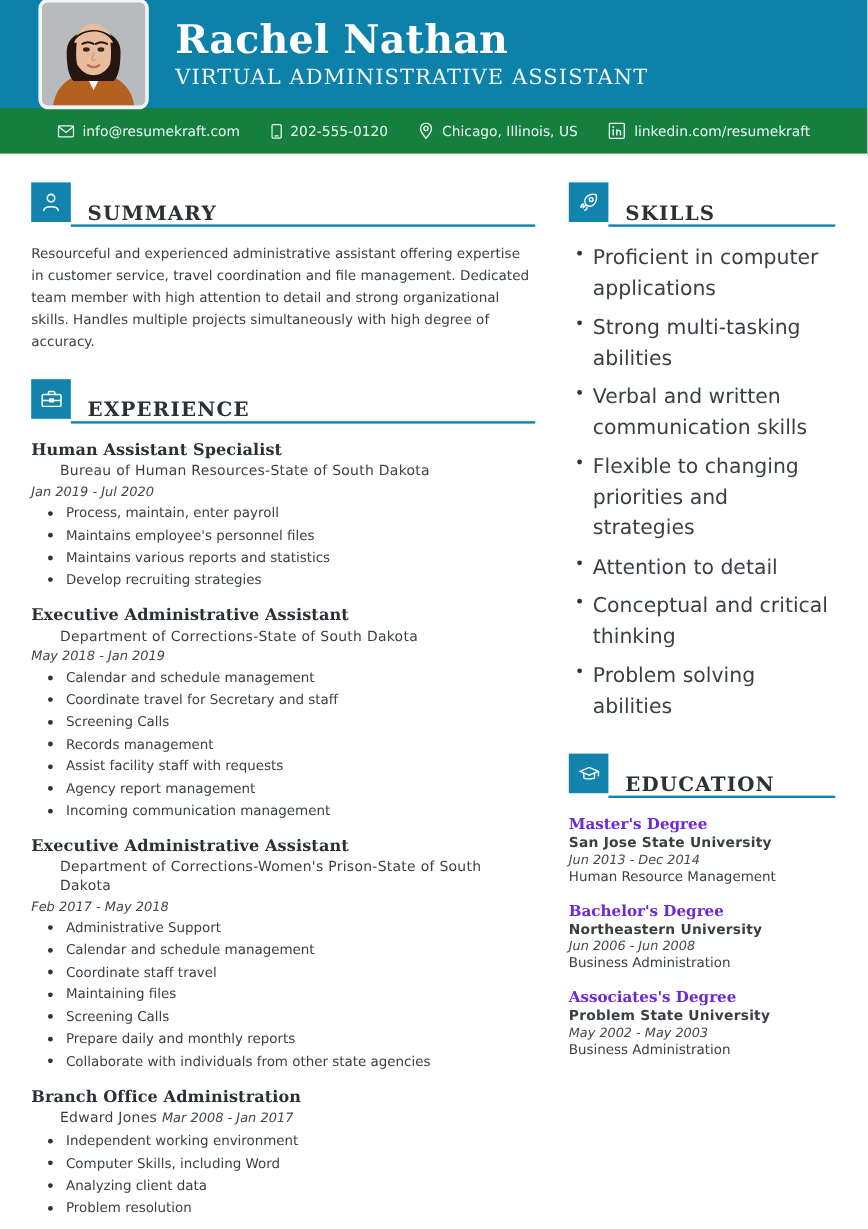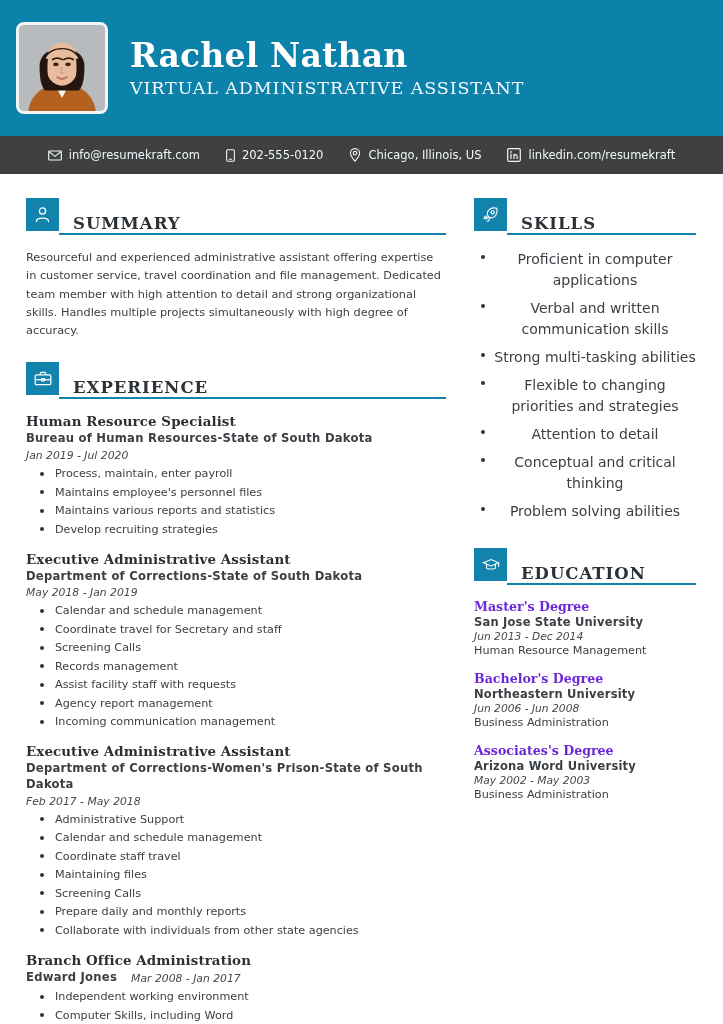--- a/index.html
+++ b/index.html
@@ -12,24 +12,24 @@
     height: 1024px;
     font-family: "DejaVu Sans", sans-serif;
     color: #33383d;
     overflow: hidden;
     position: relative;
   }
 
   
   .header {
     background: #0c82ab;
-    height: 136px;
+    height: 90px;
     display: flex;
     align-items: center;
-    padding-left: 16px;
+    padding-left: 32px;
     box-sizing: border-box;
   }
   .photo-frame {
     width: 92px;
     height: 92px;
     border-radius: 8px;
     border: 3px solid #f2f4f5;
     background: #b9bcbe;
     overflow: hidden;
     flex: 0 0 auto;
@@ -54,21 +54,21 @@
   .job-title {
     font-family: "DejaVu Serif", serif;
     font-size: 17.5px;
     color: #f4fafc;
     letter-spacing: 0.9px;
     font-weight: normal;
   }
 
   
   .contact-bar {
-    background: #404040;
+    background: #15803d;
     height: 38px;
     display: flex;
     align-items: center;
     justify-content: center;
     gap: 26px;
     color: #eef7fa;
     font-size: 11.5px;
     border-bottom: 2px solid #ffffff;
   }
   .contact-item {
@@ -134,33 +134,34 @@
   .exp-role {
     font-family: "DejaVu Serif", serif;
     font-weight: bold;
     font-size: 13.4px;
     color: #2b3035;
     margin-bottom: 2px;
     letter-spacing: 0.1px;
   }
   .exp-org {
     font-size: 11.6px;
-    font-weight: bold;
+    font-weight: normal;
     color: #3a3f44;
     letter-spacing: 0.25px;
     margin-bottom: 2px;
     line-height: 1.35;
+    margin-left: 24px;
   }
   .exp-dates {
     font-size: 10.8px;
     font-style: italic;
     color: #43484d;
     margin-bottom: 3px;
   }
-  .exp-inline { display: flex; align-items: flex-end; gap: 14px; margin-bottom: 3px; flex-wrap: wrap; }
+  .exp-inline { display: flex; align-items: center; gap: 4px; margin-bottom: 3px; flex-wrap: wrap; }
   .exp-inline .exp-org { margin-bottom: 0; }
   .exp-inline .exp-dates { margin-bottom: 0; }
 
   ul.bullets {
     margin: 0;
     padding: 0 0 0 27px;
     list-style: none;
   }
   ul.bullets li {
     font-size: 11.2px;
@@ -177,26 +178,25 @@
     top: 6.5px;
     width: 4px;
     height: 4px;
     border-radius: 50%;
     background: #2f3438;
   }
 
   
   .skills-list { margin: 0; padding: 0 0 0 20px; list-style: none; margin-bottom: 26px; }
   .skills-list li {
-    font-size: 14px;
+    font-size: 17px;
     line-height: 1.5;
     color: #3a3f44;
     position: relative;
     margin-bottom: 7px;
-    text-align: center;
   }
   .skills-list li::before {
     content: "";
     position: absolute;
     left: -13px;
     top: 6px;
     width: 4px;
     height: 4px;
     border-radius: 50%;
     background: #2f3438;
@@ -339,21 +339,21 @@
           <line x1="1.2" y1="10.3" x2="17.8" y2="10.3"></line>
           <rect x="7.9" y="9" width="3.2" height="2.5" rx="0.4"></rect>
         </svg>
       </div>
       <div class="section-title-wrap">
         <span class="section-title">EXPERIENCE</span>
       </div>
     </div>
 
     <div class="exp-entry">
-      <div class="exp-role">Human Resource Specialist</div>
+      <div class="exp-role">Human Assistant Specialist</div>
       <div class="exp-org">Bureau of Human Resources-State of South Dakota</div>
       <div class="exp-dates">Jan 2019 - Jul 2020</div>
       <ul class="bullets">
         <li>Process, maintain, enter payroll</li>
         <li>Maintains employee's personnel files</li>
         <li>Maintains various reports and statistics</li>
         <li>Develop recruiting strategies</li>
       </ul>
     </div>
 
@@ -414,22 +414,22 @@
           <path d="M4.6 10.3 C3.2 10.6 2.4 11.8 2.2 13.3 C3.7 13.1 4.9 12.3 5.2 10.9"></path>
           <path d="M7.6 13.3 C7.9 14.7 7.1 15.9 5.6 16.2" stroke-linecap="round"></path>
         </svg>
       </div>
       <div class="section-title-wrap">
         <span class="section-title">SKILLS</span>
       </div>
     </div>
     <ul class="skills-list">
       <li>Proficient in computer applications</li>
+      <li>Strong multi-tasking abilities</li>
       <li>Verbal and written communication skills</li>
-      <li>Strong multi-tasking abilities</li>
       <li>Flexible to changing priorities and strategies</li>
       <li>Attention to detail</li>
       <li>Conceptual and critical thinking</li>
       <li>Problem solving abilities</li>
     </ul>
 
     <div class="section-head">
       <div class="section-icon">
         <svg width="18" height="16" viewBox="0 0 19 16" fill="none" stroke="#ffffff" stroke-width="1.2">
           <path d="M1.4 5.6 L9.5 2.2 L17.6 5.6 L9.5 9 Z"></path>
@@ -451,20 +451,20 @@
 
     <div class="edu-entry">
       <div class="edu-degree">Bachelor's Degree</div>
       <div class="edu-school">Northeastern University</div>
       <div class="edu-dates">Jun 2006 - Jun 2008</div>
       <div class="edu-field">Business Administration</div>
     </div>
 
     <div class="edu-entry">
       <div class="edu-degree">Associates's Degree</div>
-      <div class="edu-school">Arizona Word University</div>
+      <div class="edu-school">Problem State University</div>
       <div class="edu-dates">May 2002 - May 2003</div>
       <div class="edu-field">Business Administration</div>
     </div>
 
   </div>
 
 </div>
 
 </body></html>

